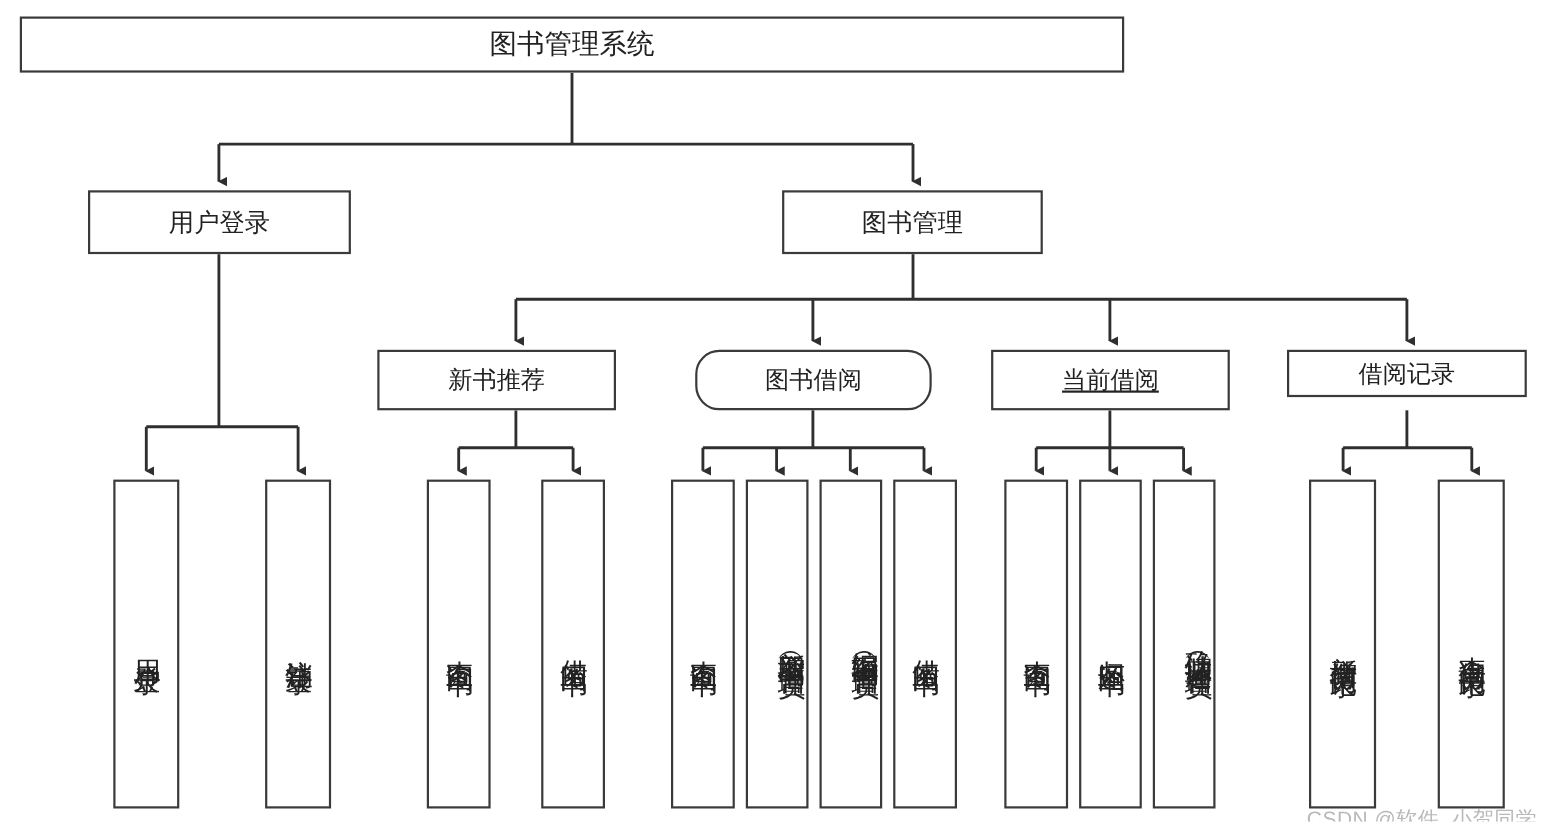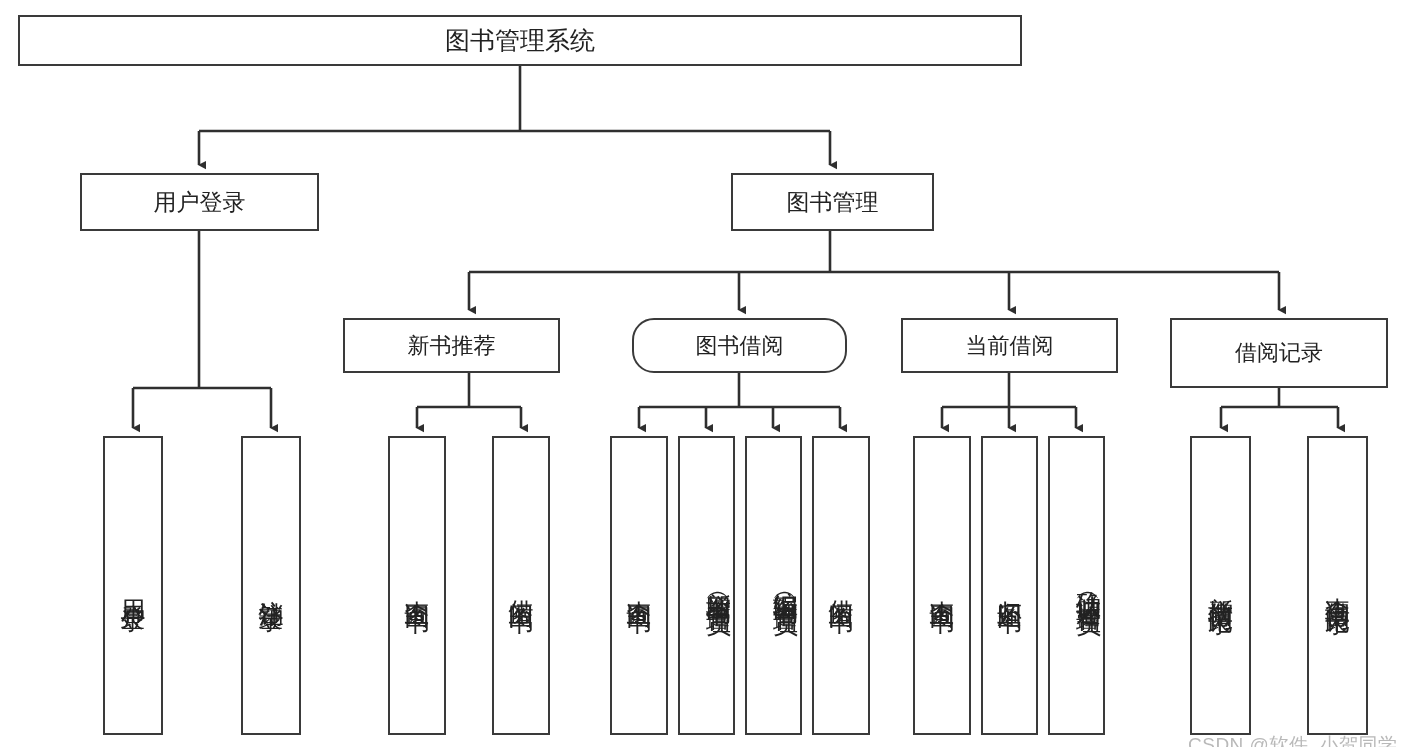--- a/index.html
+++ b/index.html
@@ -123,34 +123,34 @@
     </g>
   </svg>
 
   <div class="node root" style="left:18px; top:15px; width:1004px; height:51px;">
     <span>图书管理系统</span>
   </div>
 
   <div class="node level1" style="left:80px; top:173px; width:239px; height:58px;">
     <span>用户登录</span>
   </div>
-  <div class="node level1" style="left:711px; top:173px; width:203px; height:58px;margin-left:20px;">
+  <div class="node level1" style="left:711px; top:173px; width:237px; height:58px;">
     <span>图书管理</span>
   </div>
 
   <div class="node level2" style="left:343px; top:318px; width:217px; height:55px;">
     <span>新书推荐</span>
   </div>
   <div class="node level2" style="left:632px; top:318px; width:215px; height:55px;border-radius:22px;">
     <span>图书借阅</span>
   </div>
-  <div class="node level2" style="left:901px; top:318px; width:217px; height:55px;">
+  <div class="node level2" style="left:901px; top:318px; width:217px; height:55px;text-decoration:underline;">
     <span>当前借阅</span>
   </div>
-  <div class="node level2" style="left:1170px; top:318px; width:218px; height:70px;">
+  <div class="node level2" style="left:1170px; top:318px; width:218px; height:43px;">
     <span>借阅记录</span>
   </div>
 
   <div class="node leaf" style="left:103px; top:436px; width:60px; height:299px;">
     <span>用户登录</span>
   </div>
   <div class="node leaf" style="left:241px; top:436px; width:60px; height:299px;">
     <span>注销登录</span>
   </div>
 

